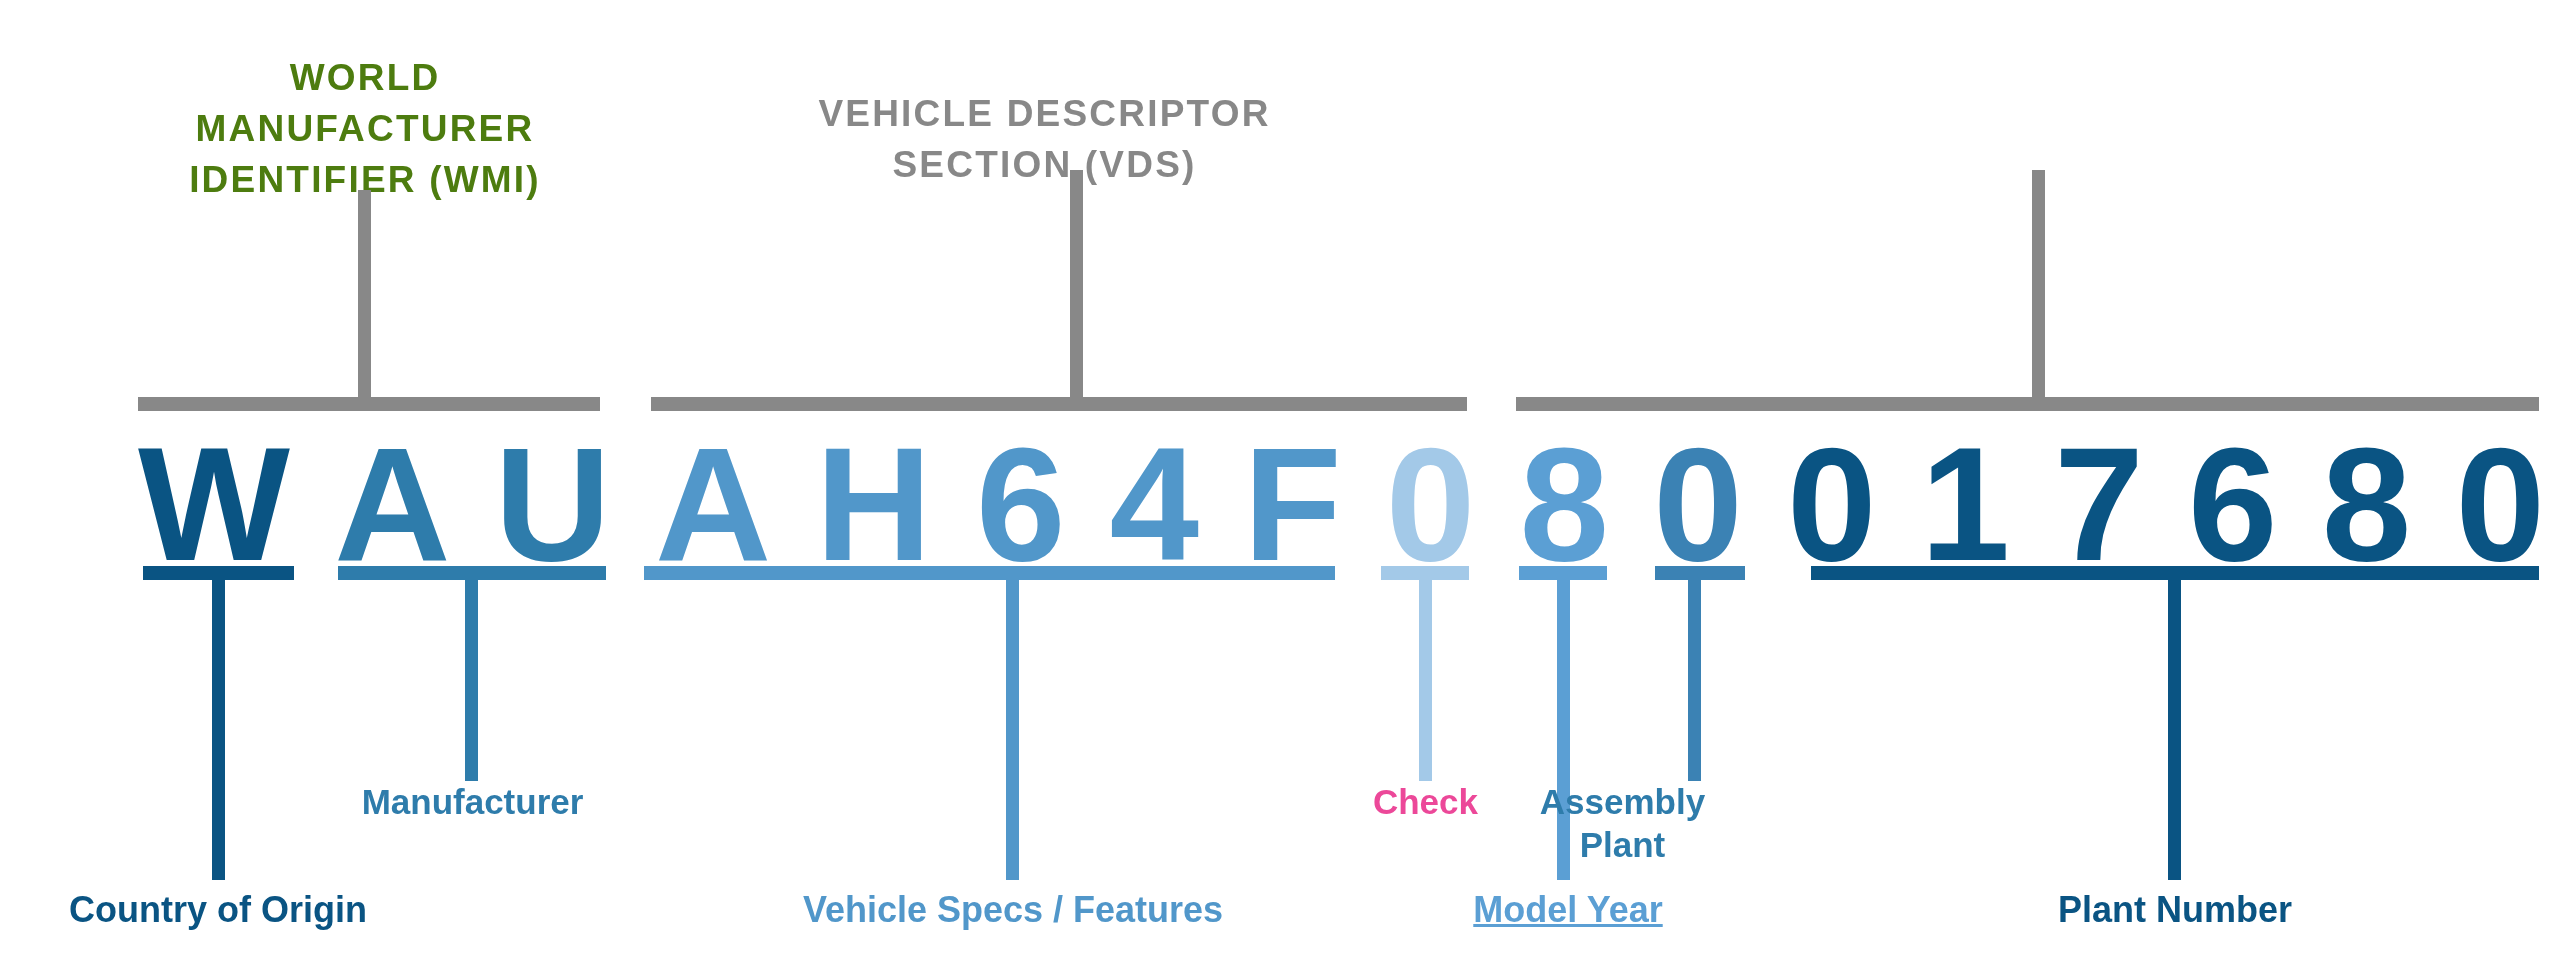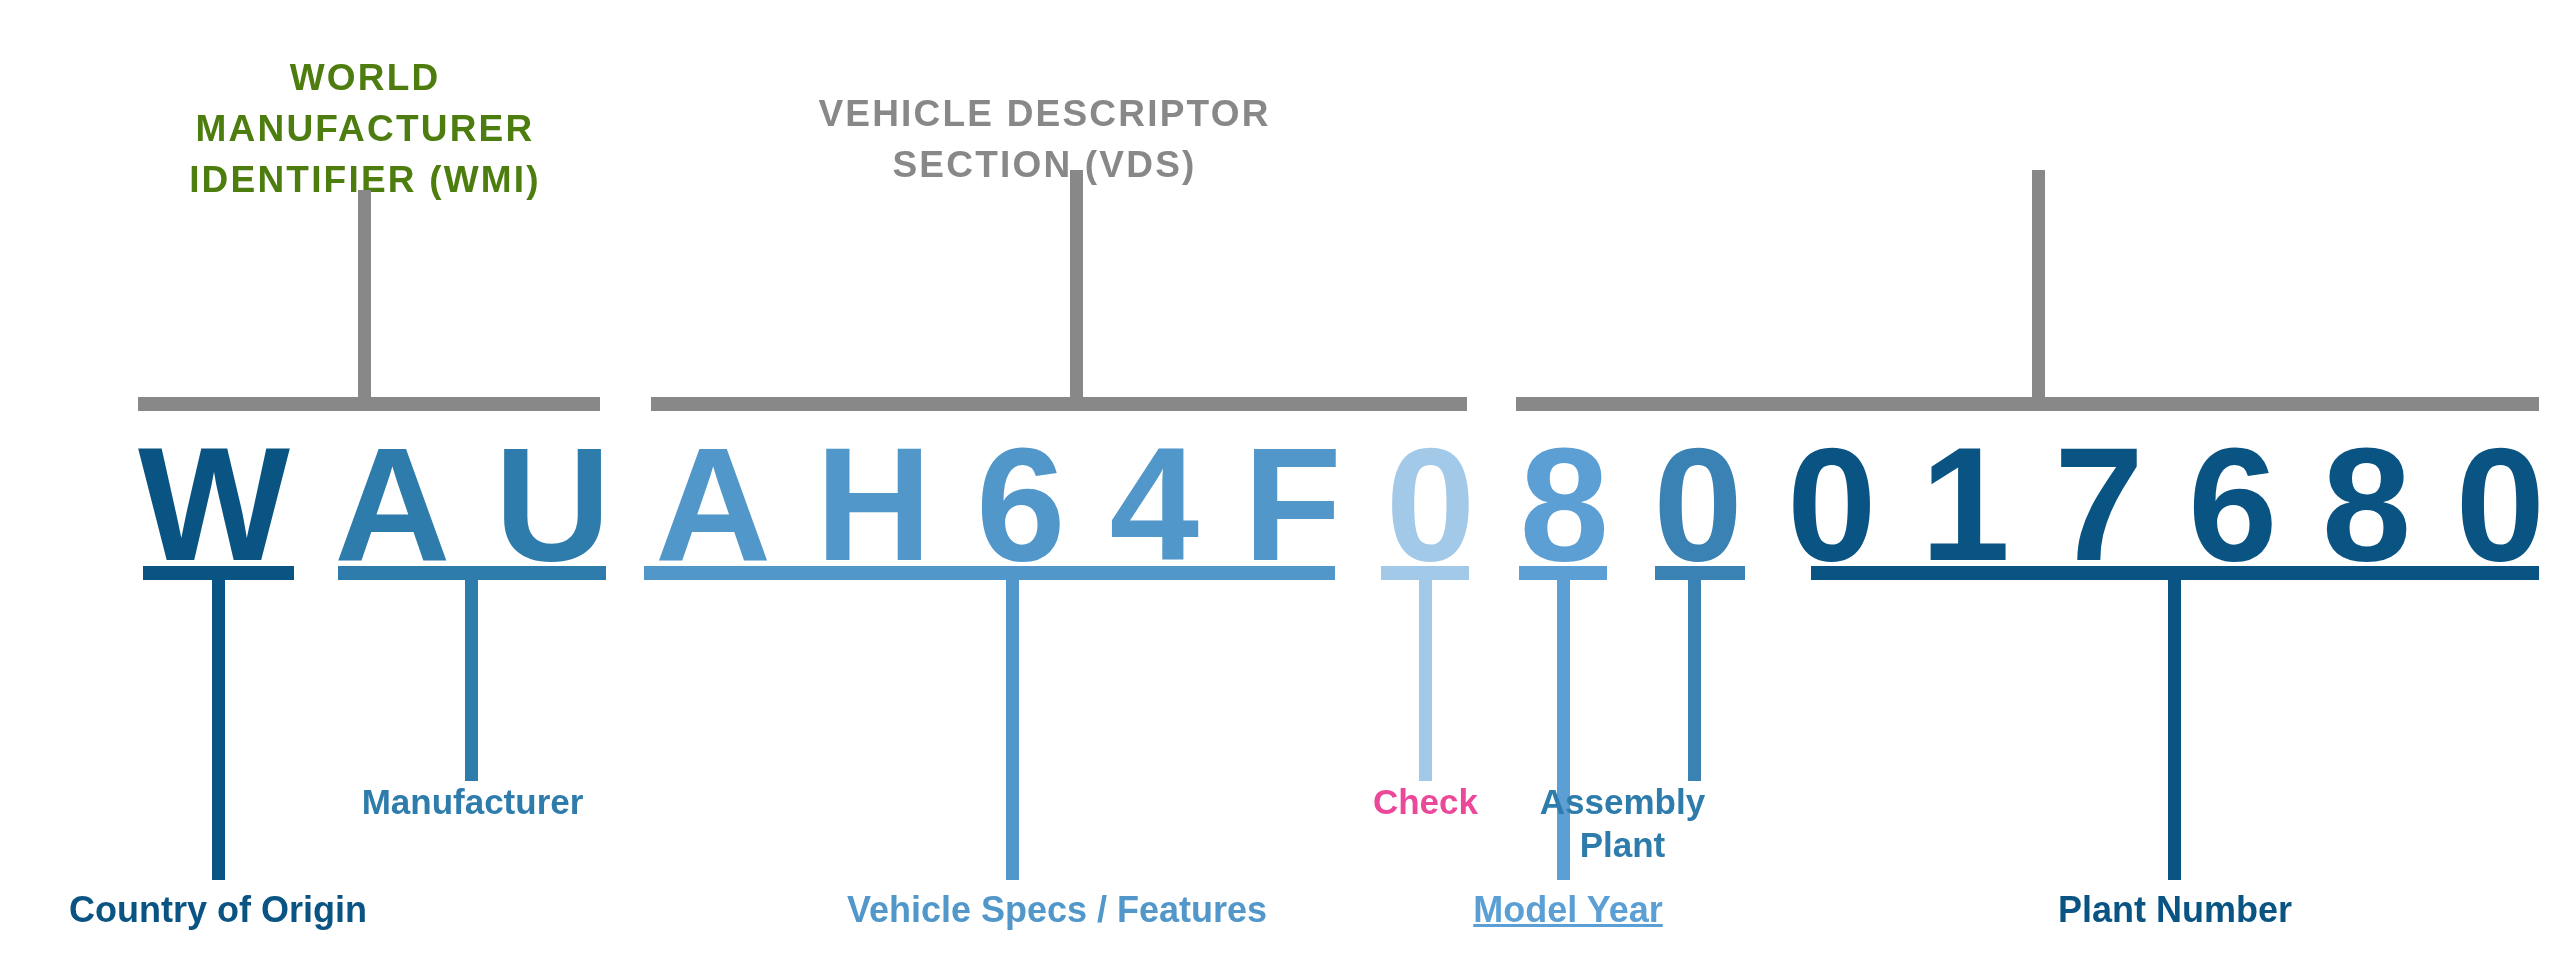--- a/index.html
+++ b/index.html
@@ -53,21 +53,21 @@
   .t6{left:1688px;}
   .t7{left:2168px;}
   
   .botlabel{position:absolute;text-align:center;white-space:nowrap;}
   .two-line{top:780px;width:437px;font-size:35px;line-height:43px;}
   .one-line{top:890px;width:546px;font-size:36px;line-height:39px;}
   .lbl-manufacturer{left:254px;}
   .lbl-check{left:1207px;}
   .lbl-assembly{left:1404px;}
   .lbl-country{left:-55px;}
-  .lbl-specs{left:784px;}
+  .lbl-specs{left:740px;}
   .lbl-model{left:1295px;text-decoration:underline;}
   .lbl-serial{left:1902px;}
 </style>
 </head>
 <body>
 
 <div class="stage">
 
   <div class="toplabel lbl-wmi" style="color: #4d7c0f; margin-top: 48px;">
     <div>WORLD</div>

